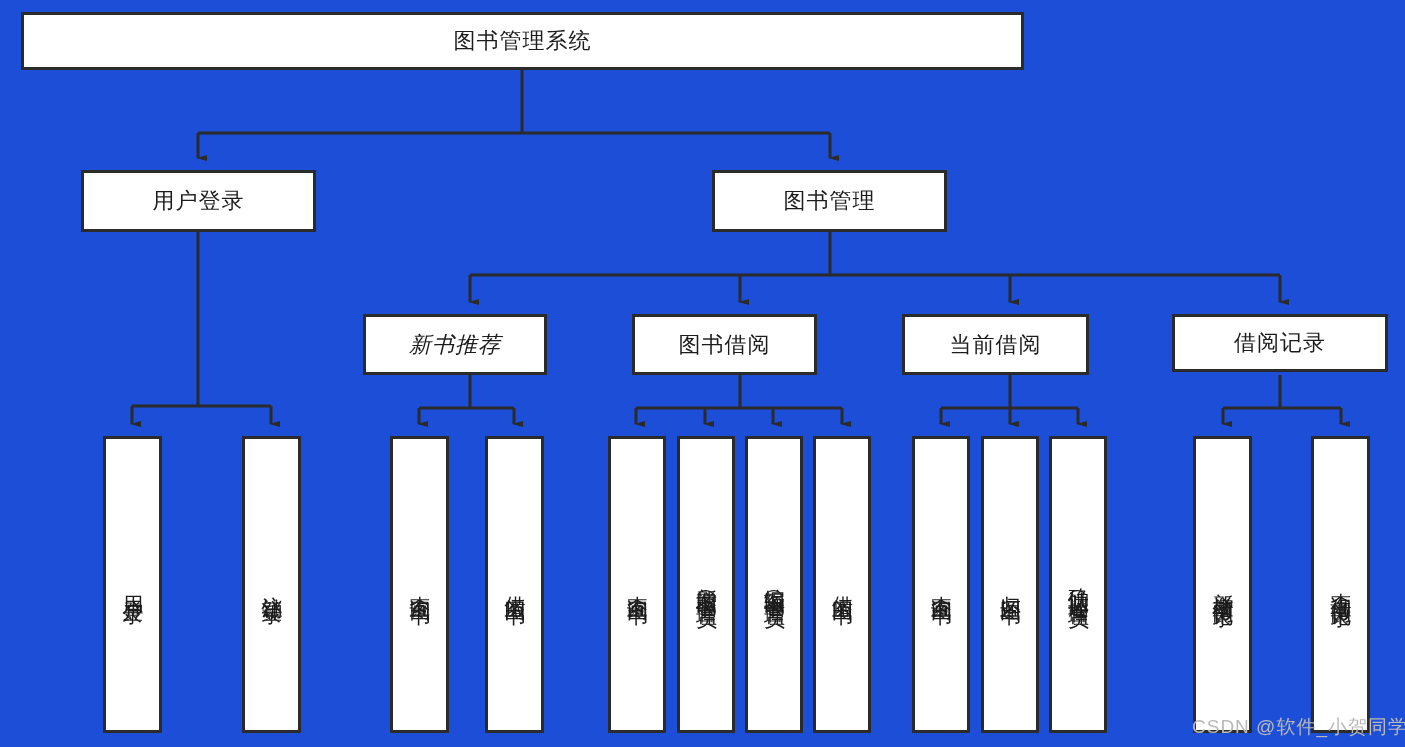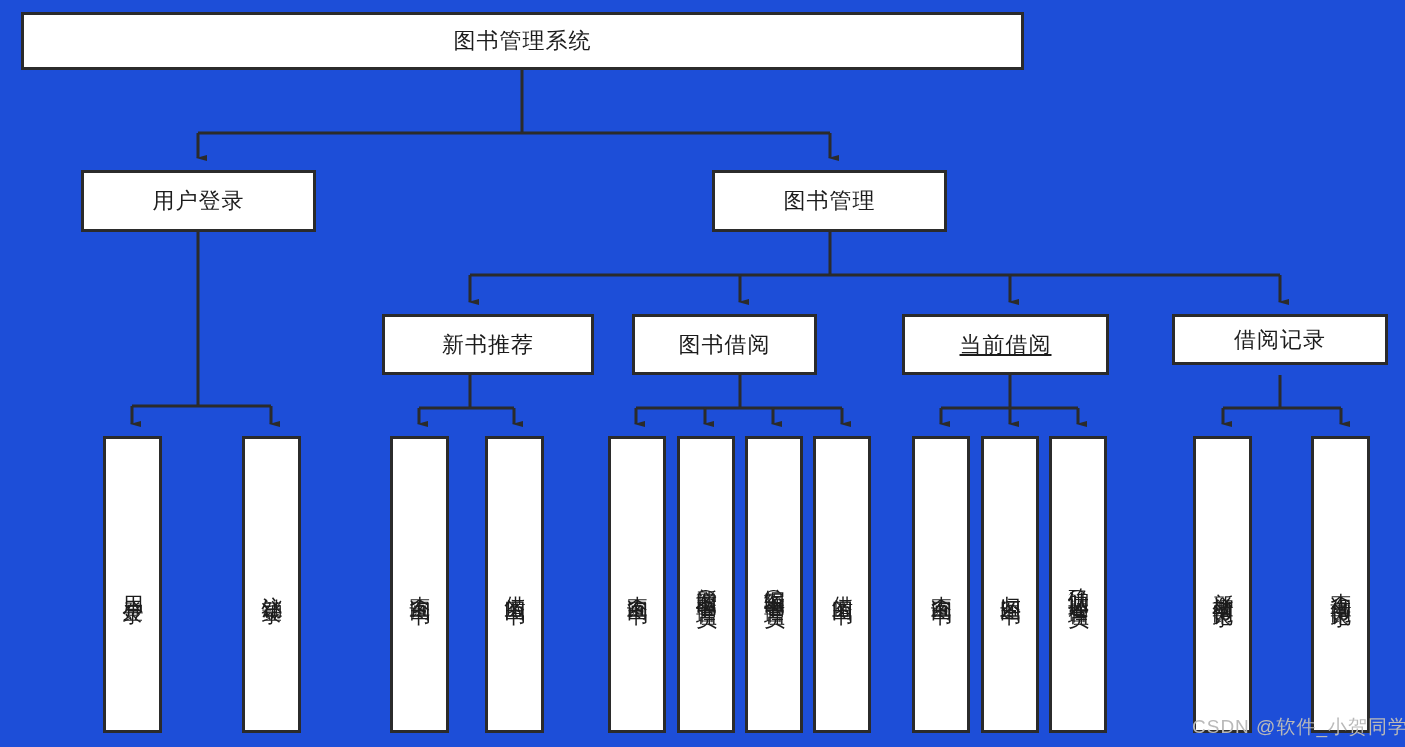--- a/index.html
+++ b/index.html
@@ -131,33 +131,33 @@
   </div>
 
   <div class="node" style="left:81px; top:170px; width:235px; height:62px;">
     <span class="node-label">用户登录</span>
   </div>
 
   <div class="node" style="left:712px; top:170px; width:235px; height:62px;align-items:center;">
     <span class="node-label">图书管理</span>
   </div>
 
-  <div class="node" style="left:382px; top:314px; width:212px; height:61px;">
+  <div class="node" style="left:363px; top:314px; width:184px; height:61px;font-style:italic;">
     <span class="node-label">新书推荐</span>
   </div>
 
   <div class="node" style="left:632px; top:314px; width:185px; height:61px;">
     <span class="node-label">图书借阅</span>
   </div>
 
-  <div class="node" style="left:902px; top:314px; width:207px; height:61px;text-decoration:underline;">
+  <div class="node" style="left:902px; top:314px; width:187px; height:61px;">
     <span class="node-label">当前借阅</span>
   </div>
 
-  <div class="node" style="left:1172px; top:314px; width:216px; height:51px;">
+  <div class="node" style="left:1172px; top:314px; width:216px; height:58px;">
     <span class="node-label">借阅记录</span>
   </div>
 
   <div class="node leaf" style="left:103px; top:436px; width:59px; height:297px;">
     <span class="node-label">用户登录</span>
   </div>
 
   <div class="node leaf" style="left:242px; top:436px; width:59px; height:297px;">
     <span class="node-label">注销登录</span>
   </div>

